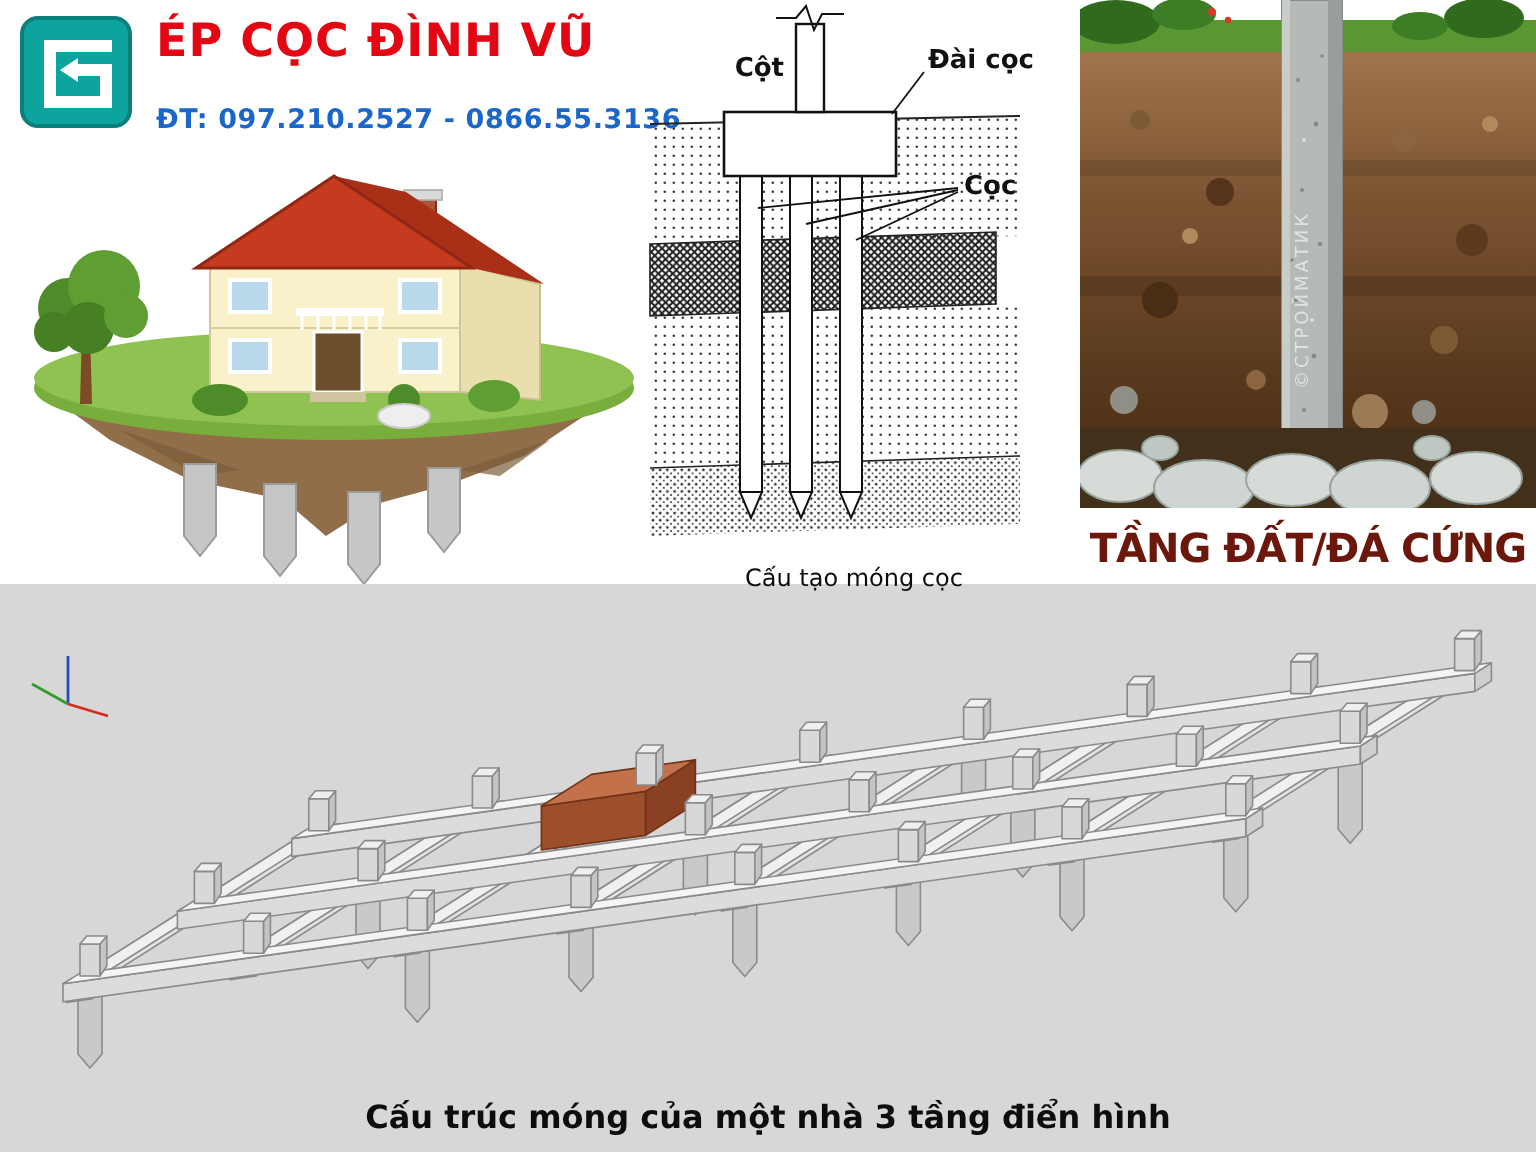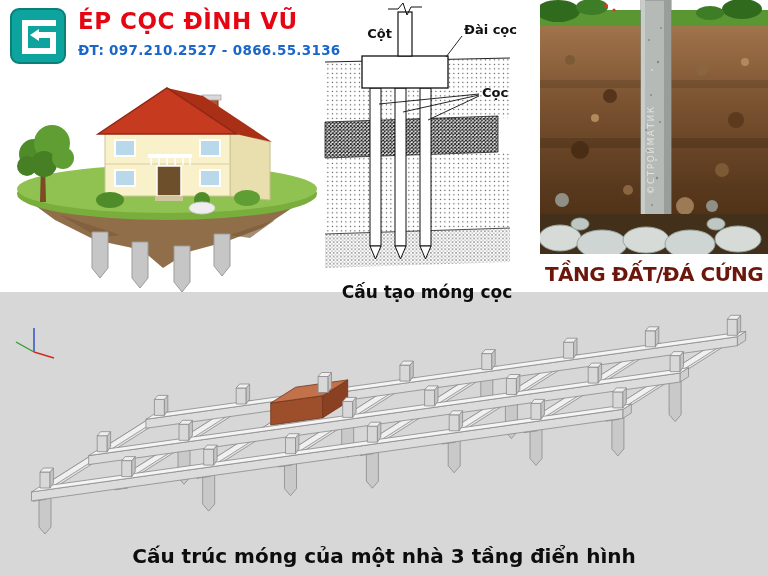--- a/index.html
+++ b/index.html
@@ -5,27 +5,27 @@
   html,body{margin:0;padding:0;background:#777;}
   .canvas{position:relative;width:768px;height:576px;background:#ffffff;overflow:hidden;
           font-family:"DejaVu Sans",sans-serif;margin:0 auto;padding-left:24px;}
   .top{position:absolute;left:0;top:0;width:768px;height:292px;background:#fff;}
   .panel-left{position:absolute;left:0;top:0;width:335px;height:292px;}
   .panel-mid{position:absolute;left:322px;top:0;width:205px;height:292px;}
   .panel-right{position:absolute;left:540px;top:0;width:228px;height:292px;}
   .logo-row{position:absolute;left:10px;top:8px;display:flex;gap:12px;align-items:flex-start;}
   .logo-text{display:flex;flex-direction:column;}
   .brand-name{color:#e40613;font-weight:800;font-size:23px;line-height:1.2;letter-spacing:.5px;white-space:nowrap;}
-  .brand-phone{color:#1b67c9;font-weight:700;font-size:13.5px;margin-top:6px;letter-spacing:.3px;white-space:nowrap;text-align:center;}
+  .brand-phone{color:#1b67c9;font-weight:700;font-size:13.5px;margin-top:16px;letter-spacing:.3px;white-space:nowrap;text-align:center;}
   .house-svg{position:absolute;left:0;top:70px;}
   .caption-mid{position:absolute;left:322px;top:282px;width:210px;text-align:center;
-               font-size:17px;font-weight:700;color:#0d0d0d;z-index:6;}
+               font-size:12px;font-weight:400;color:#0d0d0d;z-index:6;}
   .bottom{position:absolute;left:0;top:292px;width:768px;height:284px;background:#d7d7d7;}
   .caption-bottom{position:absolute;left:0;bottom:8px;width:100%;text-align:center;
-                  font-size:20px;font-weight:800;color:#0d0d0d;z-index:6;}
+                  font-size:16px;font-weight:800;color:#0d0d0d;z-index:6;}
   svg{display:block;}
   .diag-label{font-family:"DejaVu Sans",sans-serif;font-size:13px;font-weight:600;fill:#111;}
 </style>
 </head>
 <body>
 
 <div class="canvas">
 
   <div class="top">
 

